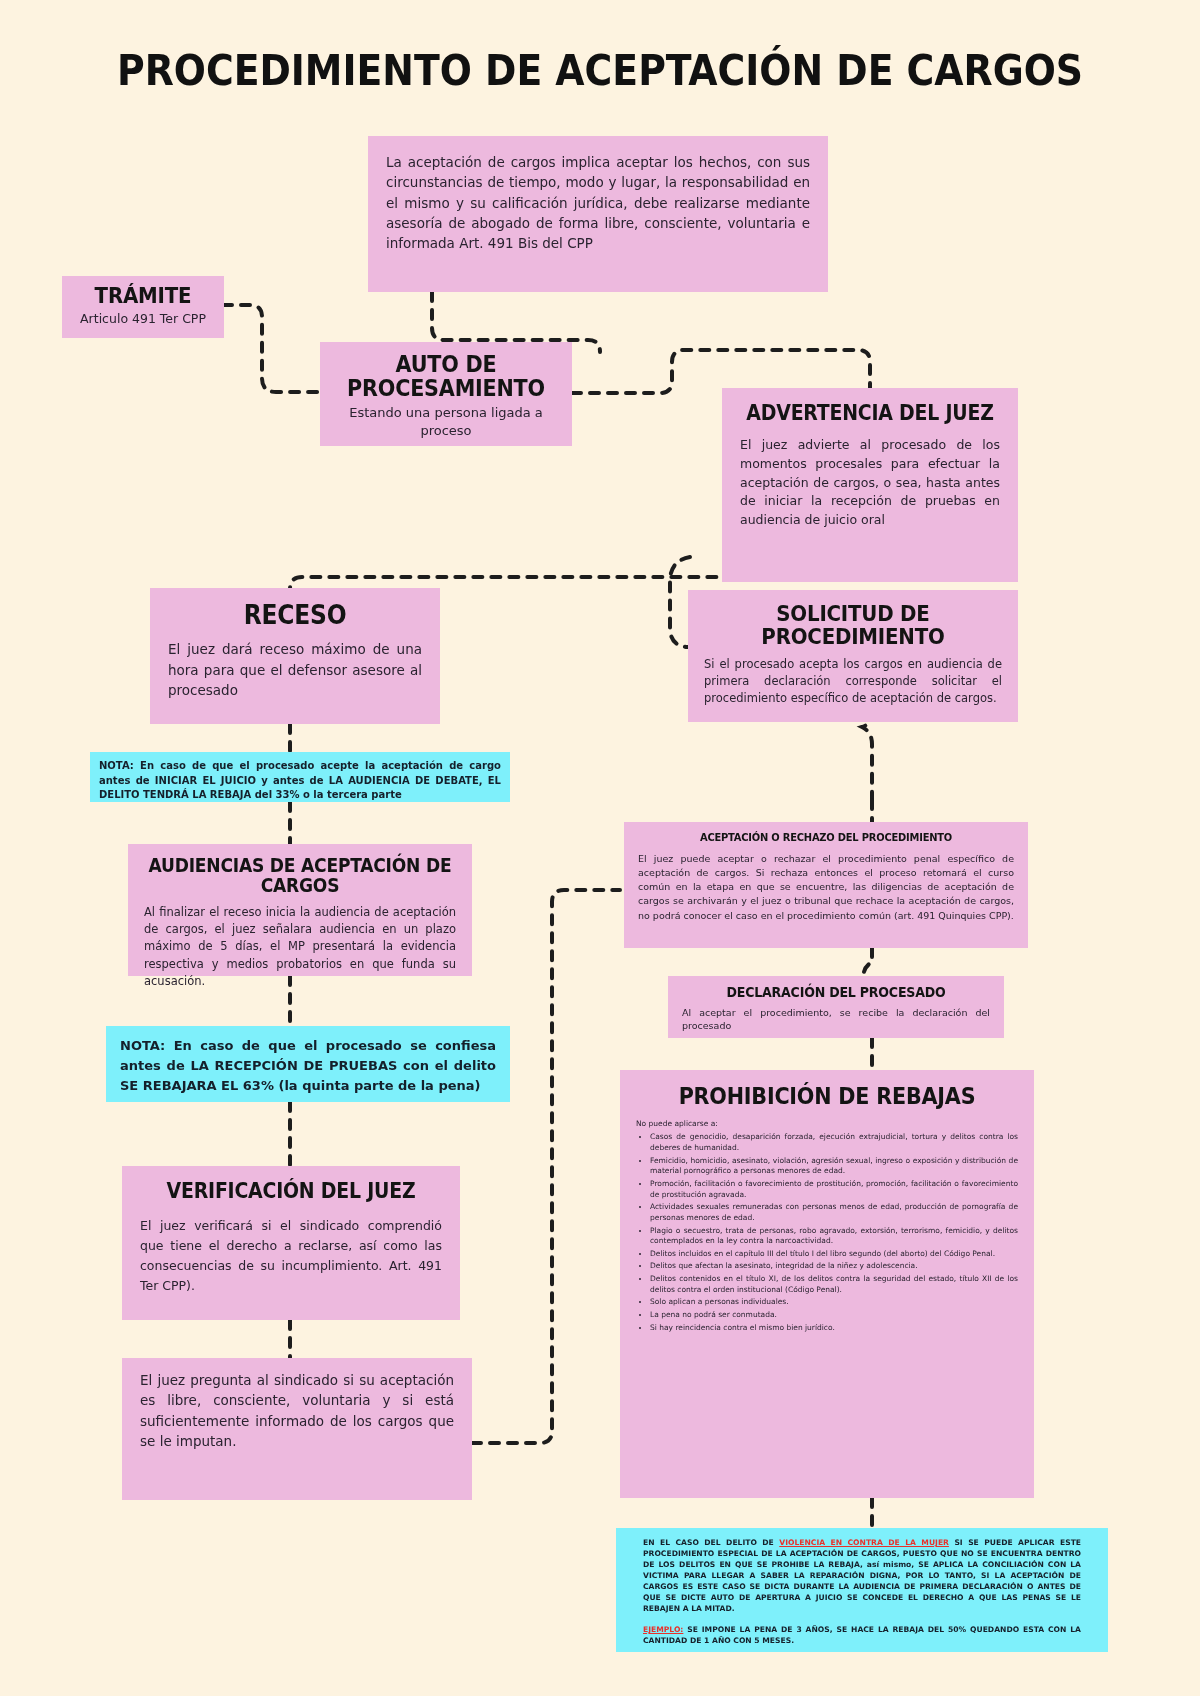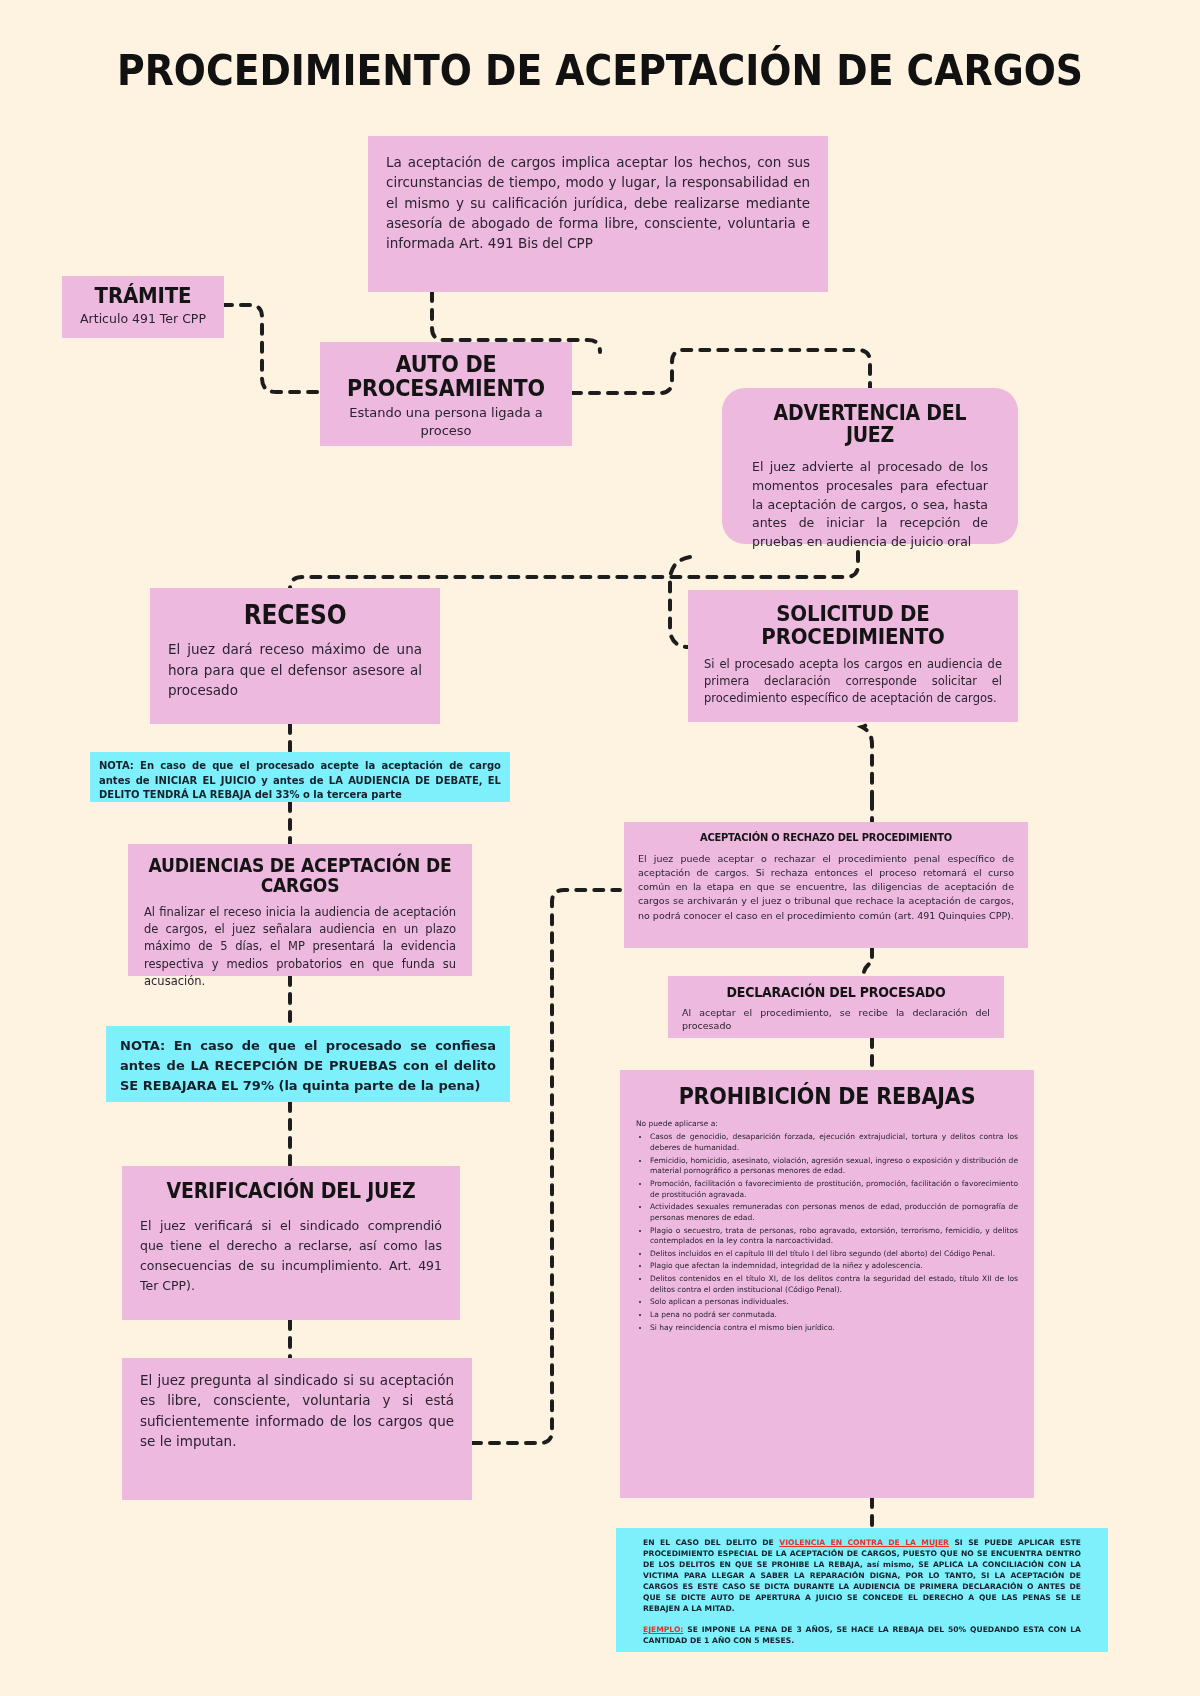--- a/index.html
+++ b/index.html
@@ -69,21 +69,21 @@
   <div class="node pink" style="left:62px;top:276px;width:162px;height:62px;padding:8px 8px;">
     <div class="hdr" style="font-size:22px;">TRÁMITE</div>
     <div class="body c" style="font-size:12.5px;margin-top:3px;">Articulo 491 Ter CPP</div>
   </div>
 
   <div class="node pink" style="left:320px;top:342px;width:252px;height:104px;padding:10px 12px;">
     <div class="hdr" style="font-size:23px;">AUTO DE PROCESAMIENTO</div>
     <div class="body c" style="font-size:13px;margin-top:4px;line-height:1.35;">Estando una persona ligada a proceso</div>
   </div>
 
-  <div class="node pink" style="left:722px;top:388px;width:296px;height:156px;padding:14px 30px;border-radius:23px;">
+  <div class="node pink" style="left:722px;top:388px;width:296px;height:194px;padding:14px 18px;">
     <div class="hdr" style="font-size:21px;margin-bottom:12px;">ADVERTENCIA DEL JUEZ</div>
     <div class="body" style="font-size:12.5px;">El juez advierte al procesado de los momentos procesales para efectuar la aceptación de cargos, o sea, hasta antes de iniciar la recepción de pruebas en audiencia de juicio oral</div>
   </div>
 
   <div class="node pink" style="left:150px;top:588px;width:290px;height:136px;padding:14px 18px;">
     <div class="hdr" style="font-size:26px;margin-bottom:10px;">RECESO</div>
     <div class="body" style="font-size:13.5px;">El juez dará receso máximo de una hora para que el defensor asesore al procesado</div>
   </div>
 
   <div class="node pink" style="left:688px;top:590px;width:330px;height:132px;padding:12px 16px;">
@@ -105,34 +105,34 @@
     <div class="hdr" style="font-size:19px;margin-bottom:8px;">AUDIENCIAS DE ACEPTACIÓN DE CARGOS</div>
     <div class="body" style="font-size:11.5px;line-height:1.5;">Al finalizar el receso inicia la audiencia de aceptación de cargos, el juez señalara audiencia en un plazo máximo de 5 días, el MP presentará la evidencia respectiva y medios probatorios en que funda su acusación.</div>
   </div>
 
   <div class="node pink" style="left:668px;top:976px;width:336px;height:62px;padding:9px 14px;">
     <div class="hdr" style="font-size:14px;margin-bottom:6px;">DECLARACIÓN DEL PROCESADO</div>
     <div class="body" style="font-size:9.5px;line-height:1.45;">Al aceptar el procedimiento, se recibe la declaración del procesado</div>
   </div>
 
   <div class="node cyan" style="left:106px;top:1026px;width:404px;height:76px;padding:10px 14px;">
-    <div class="note" style="font-size:13px;line-height:1.55;">NOTA: En caso de que el procesado se confiesa antes de LA RECEPCIÓN DE PRUEBAS con el delito SE REBAJARA EL 79% (la quinta parte de la pena)</div>
+    <div class="note" style="font-size:13px;line-height:1.55;">NOTA: En caso de que el procesado se confiesa antes de LA RECEPCIÓN DE PRUEBAS con el delito SE REBAJARA EL 63% (la quinta parte de la pena)</div>
   </div>
 
   <div class="node pink" style="left:620px;top:1070px;width:414px;height:428px;padding:14px 16px 10px 16px;">
     <div class="hdr" style="font-size:23px;margin-bottom:10px;">PROHIBICIÓN DE REBAJAS</div>
     <div class="body lead" style="font-size:7.5px;text-align:left;">No puede aplicarse a:</div>
     <ul class="bl body" style="font-size:7.5px;">
         <li>Casos de genocidio, desaparición forzada, ejecución extrajudicial, tortura y delitos contra los deberes de humanidad.</li>
         <li>Femicidio, homicidio, asesinato, violación, agresión sexual, ingreso o exposición y distribución de material pornográfico a personas menores de edad.</li>
         <li>Promoción, facilitación o favorecimiento de prostitución, promoción, facilitación o favorecimiento de prostitución agravada.</li>
         <li>Actividades sexuales remuneradas con personas menos de edad, producción de pornografía de personas menores de edad.</li>
         <li>Plagio o secuestro, trata de personas, robo agravado, extorsión, terrorismo, femicidio, y delitos contemplados en la ley contra la narcoactividad.</li>
         <li>Delitos incluidos en el capítulo III del título I del libro segundo (del aborto) del Código Penal.</li>
-        <li>Plagio que afectan la indemnidad, integridad de la niñez y adolescencia.</li>
+        <li>Delitos que afectan la asesinato, integridad de la niñez y adolescencia.</li>
         <li>Delitos contenidos en el título XI, de los delitos contra la seguridad del estado, título XII de los delitos contra el  orden institucional (Código Penal).</li>
         <li>Solo aplican a personas individuales.</li>
         <li>La pena no podrá ser conmutada.</li>
         <li>Si hay reincidencia contra el mismo bien jurídico.</li>
       </ul>
   </div>
 
   <div class="node pink" style="left:122px;top:1166px;width:338px;height:154px;padding:14px 18px;">
     <div class="hdr" style="font-size:21px;margin-bottom:14px;">VERIFICACIÓN DEL JUEZ</div>
     <div class="body" style="font-size:12.5px;line-height:1.6;">El juez verificará si el sindicado comprendió que tiene el derecho a reclarse, así como las consecuencias de su incumplimiento. Art. 491 Ter CPP).</div>

